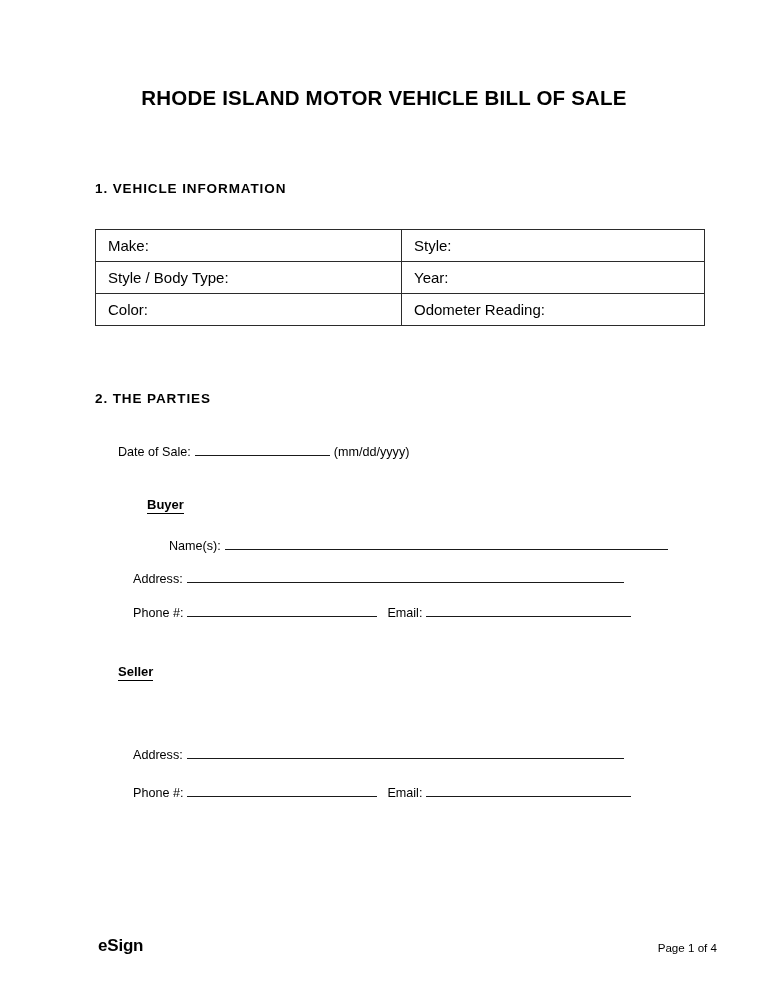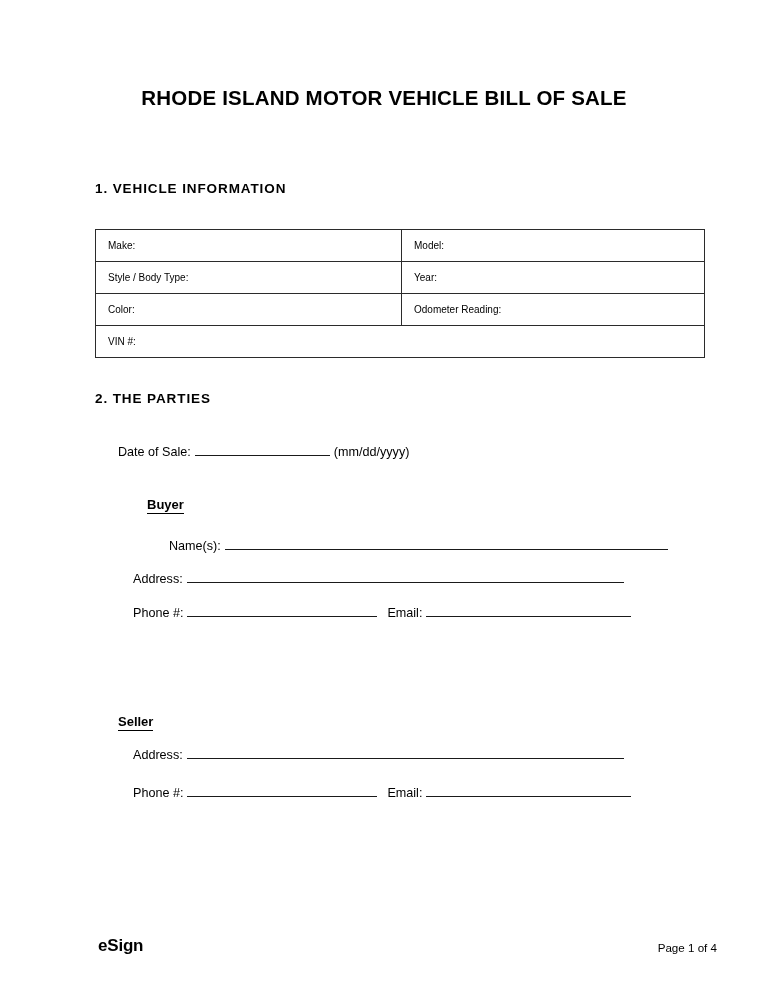--- a/index.html
+++ b/index.html
@@ -59,21 +59,21 @@
     left: 95px;
     top: 229px;
     width: 583px;
     border-collapse: collapse;
     table-layout: fixed;
   }
   .veh-table td {
     border: 1px solid #2b2b2b;
     height: 31px;
     padding: 0 0 0 12px;
-    font-size: 10px;
+    font-size: 15px;
     line-height: 1.2;
     vertical-align: middle;
     white-space: nowrap;
   }
   .veh-table td.col-left  { width: 293px; }
   .veh-table td.col-right { width: 290px; }
 
   
   .field-row {
     position: absolute;
@@ -100,21 +100,21 @@
   .party-heading {
     position: absolute;
     font-size: 13px;
     font-weight: bold;
     line-height: 1.2;
     white-space: nowrap;
     border-bottom: 1.8px solid #000;
     padding-bottom: 0px;
   }
   #buyer-heading  { left: 118px; top: 497px; margin-left: 29px; }
-  #seller-heading { left: 118px; top: 714px; }
+  #seller-heading { left: 118px; top: 664px; }
 
   
   #buyer-name    { left: 133px; top: 537px; margin-left: 36px; }
   #buyer-name .fill-line    { width: 443px; }
   #buyer-address { left: 133px; top: 570px; }
   #buyer-address .fill-line { width: 437px; }
   #buyer-contact { left: 133px; top: 604px; }
   #buyer-contact .line-phone { width: 190px; }
   #buyer-contact .line-email { width: 205px; }
 
@@ -156,33 +156,30 @@
 <div class="page">
 
   <div class="doc-title">RHODE ISLAND MOTOR VEHICLE BILL OF SALE</div>
 
   <div class="section-heading" id="sec1-heading">1.  VEHICLE INFORMATION</div>
 
   <table class="veh-table">
     <tbody>
       <tr>
         <td class="col-left">Make:</td>
-        <td class="col-right">Model:</td>
+        <td class="col-right">Style:</td>
       </tr>
       <tr>
         <td class="col-left">Style / Body Type:</td>
         <td class="col-right">Year:</td>
       </tr>
       <tr>
         <td class="col-left">Color:</td>
         <td class="col-right">Odometer Reading:</td>
       </tr>
-      <tr>
-        <td colspan="2">VIN #:</td>
-      </tr>
     </tbody>
   </table>
 
   <div class="section-heading" id="sec2-heading">2.  THE PARTIES</div>
 
   <div class="field-row" id="date-of-sale">
     <span class="field-label">Date of Sale:</span>
     <span class="fill-line"></span>
     <span class="after-note">(mm/dd/yyyy)</span>
   </div>

